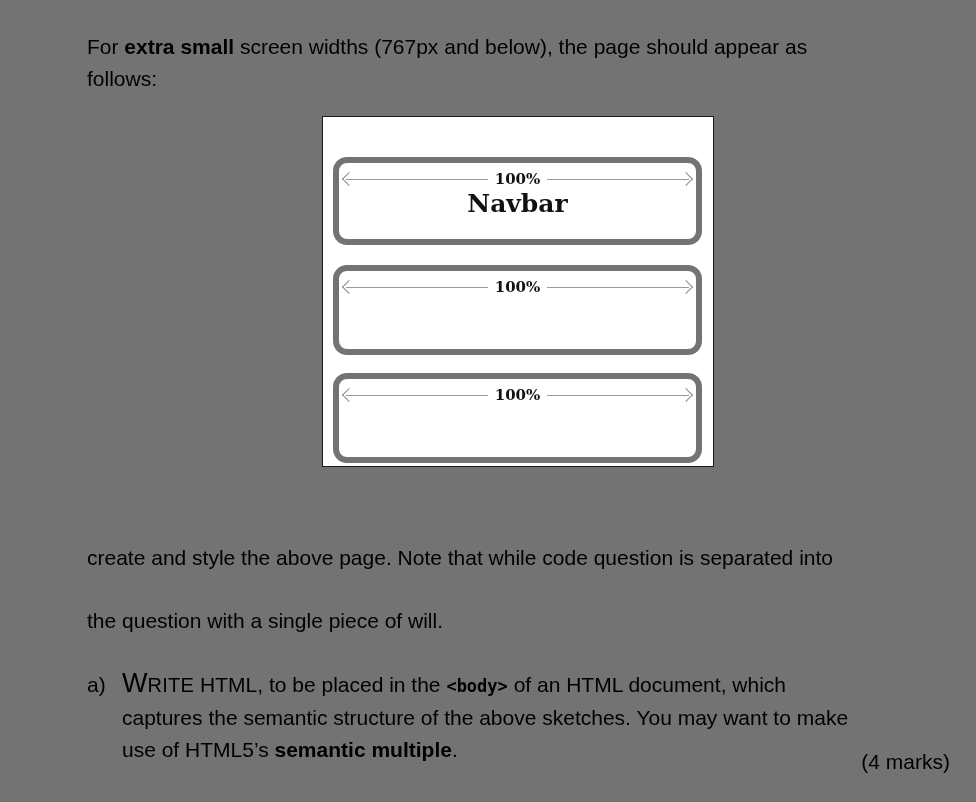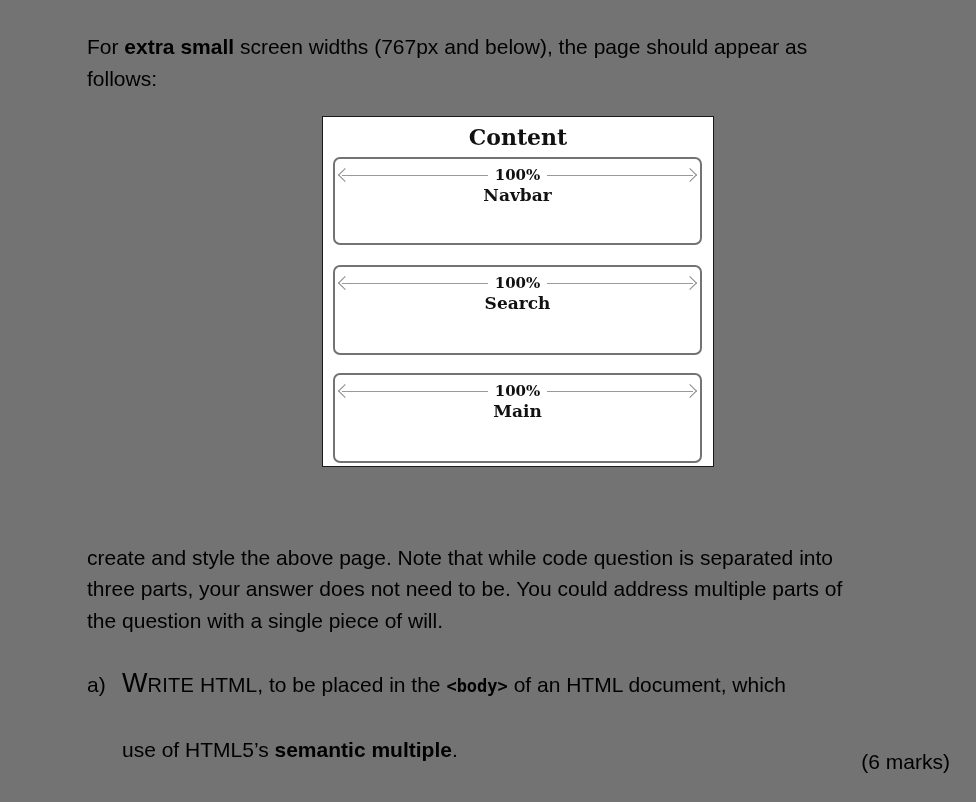--- a/index.html
+++ b/index.html
@@ -40,22 +40,22 @@
     text-align: center;
     font-family: "DejaVu Serif", serif;
     font-weight: bold;
     font-size: 22px;
     color: #111;
   }
   .inner-box {
     position: absolute;
     left: 10px;
     width: 369px;
-    border: 2px solid #737373;
-    border-radius: 7px;
+    border: 6px solid #737373;
+    border-radius: 14px;
     background: #fff;
     box-sizing: border-box;
   }
   .box-navbar { top: 40px;  height: 88px; }
   .box-search { top: 148px; height: 90px; }
   .box-main   { top: 256px; height: 90px; }
 
   .arrow-row {
     display: flex;
     align-items: center;
@@ -82,21 +82,21 @@
     font-family: "DejaVu Serif", serif;
     font-weight: bold;
     font-size: 15px;
     color: #111;
   }
   .box-label {
     text-align: center;
     margin-top: 3px;
     font-family: "DejaVu Serif", serif;
     font-weight: bold;
-    font-size: 17px;
+    font-size: 25px;
     color: #111;
   }
 
   
   .para2 {
     position: absolute;
     left: 87px;
     top: 510px;
     width: 880px;
     font-size: 21px;
@@ -132,67 +132,64 @@
 <body>
 
 <div class="page">
 
   <div class="intro">
     <span>For </span><b>extra small</b><span> screen widths (767px and below), the page should appear as</span><br>
     <span>follows:</span>
   </div>
 
   <div class="diagram">
-    <div class="diagram-title">Content</div>
 
     <div class="inner-box box-navbar">
       <div class="arrow-row">
         <span class="head left"></span>
         <span class="line"></span>
         <span class="arrow-label">100%</span>
         <span class="line"></span>
         <span class="head right"></span>
       </div>
       <div class="box-label">Navbar</div>
     </div>
 
     <div class="inner-box box-search">
       <div class="arrow-row">
         <span class="head left"></span>
         <span class="line"></span>
         <span class="arrow-label">100%</span>
         <span class="line"></span>
         <span class="head right"></span>
       </div>
-      <div class="box-label">Search</div>
     </div>
 
     <div class="inner-box box-main">
       <div class="arrow-row">
         <span class="head left"></span>
         <span class="line"></span>
         <span class="arrow-label">100%</span>
         <span class="line"></span>
         <span class="head right"></span>
       </div>
-      <div class="box-label">Main</div>
     </div>
   </div>
 
   <div class="para2">
     <br>
     <span>create and style the above page. Note that while code question is separated into</span><br>
-    <span>three parts, your answer does not need to be. You could address multiple parts of</span><br>
+    <br>
     <span>the question with a single piece of will.</span>
   </div>
 
   <div class="part-a">
     <span class="part-label">a)</span>
     <div class="part-body">
       <span class="sc-big">W</span><span class="sc-small">RITE</span><span> HTML, to be placed in the </span><code>&lt;body&gt;</code><span> of an HTML document, which</span><br>
-      <br>
+      <span>captures the semantic structure of the above sketches. You may want to make</span><br>
       <span>use of HTML5’s </span><b>semantic multiple</b><span>.</span>
     </div>
   </div>
 
-  <div class="marks">(6 marks)</div>
+  <div class="marks">(4 marks)</div>
 
 </div>
 
 </body></html>

